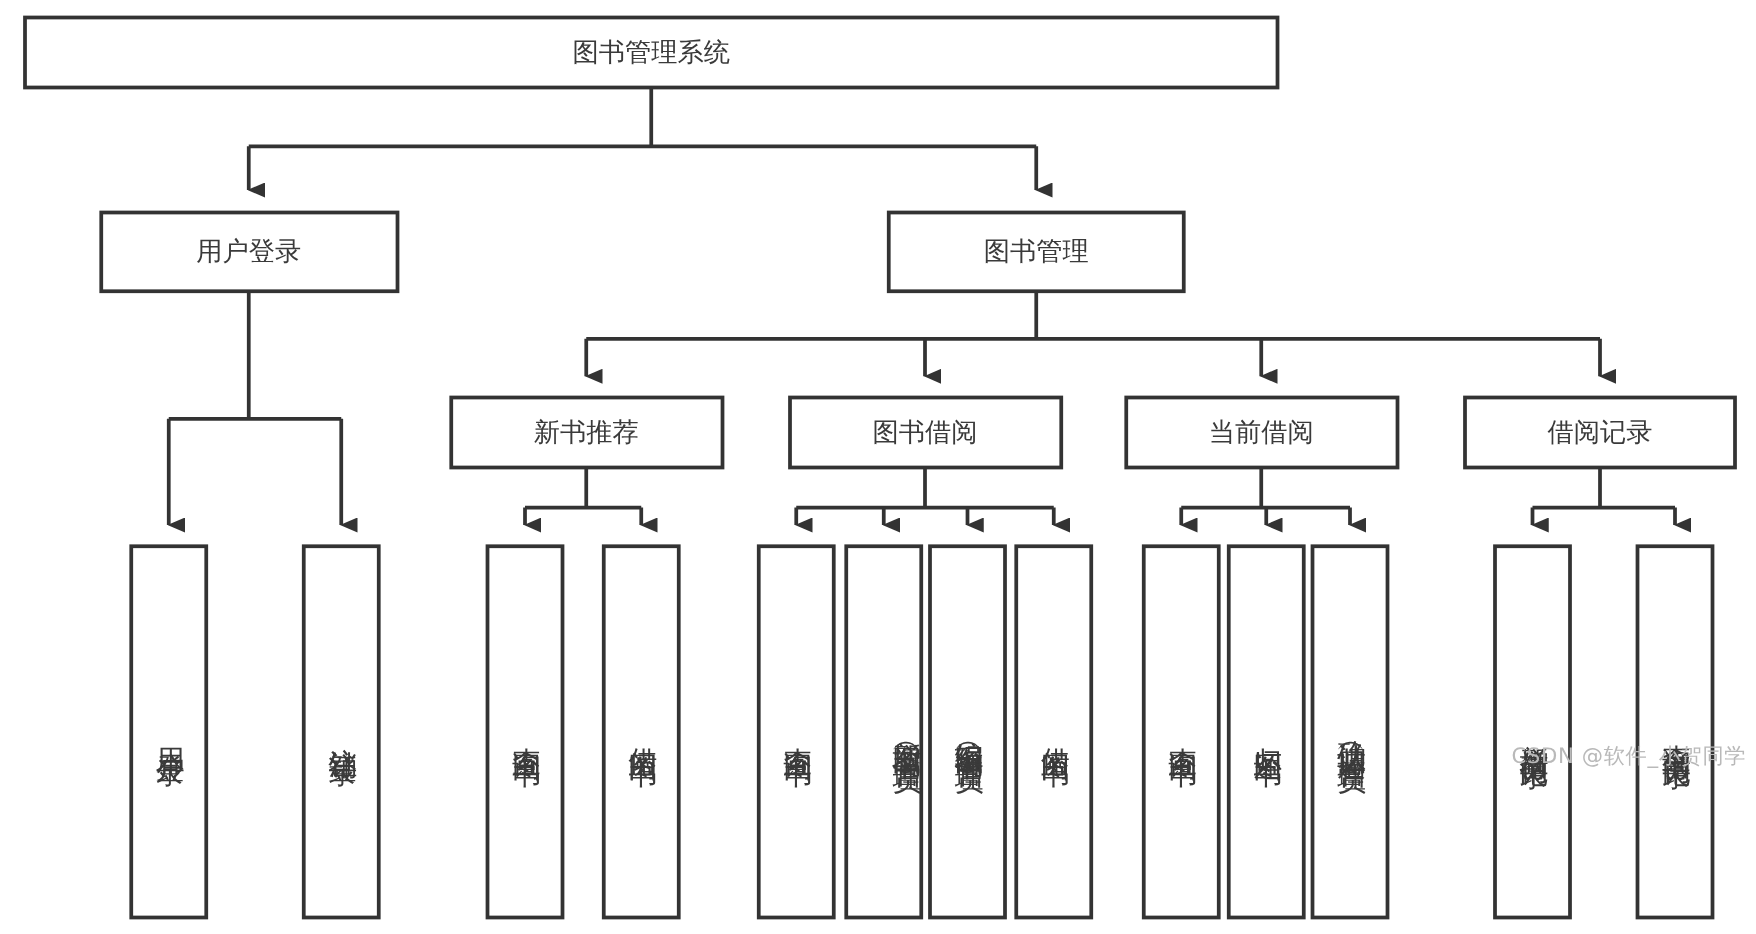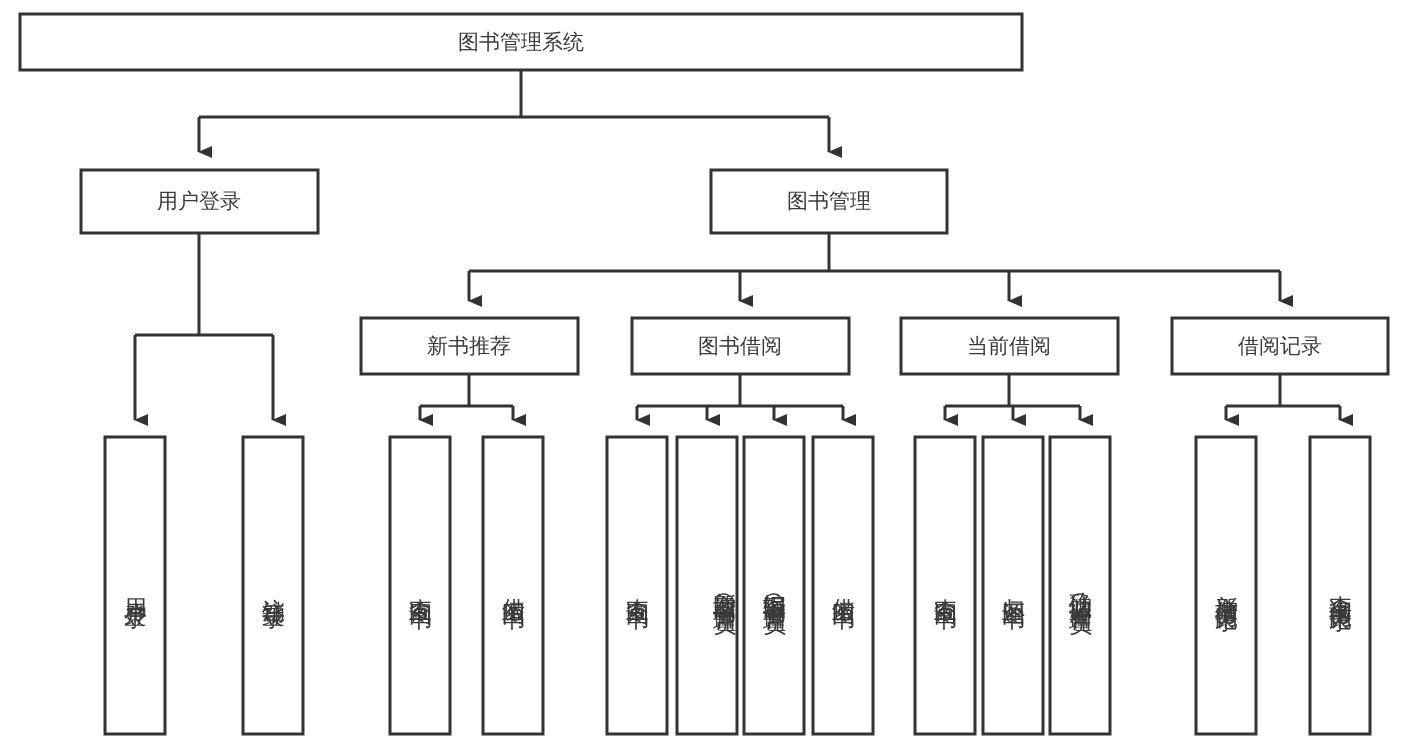--- a/index.html
+++ b/index.html
@@ -187,13 +187,14 @@
   <div class="leaf-label" style="left: 607px; top: 437px; width: 60px; height: 297px; display: flex; align-items: center; justify-content: center;">查询图书</div>
   <div class="leaf-label" style="left: 677px; top: 441px; width: 60px; height: 293px; align-items: flex-start; display: flex; justify-content: center;">新增图书（管理员）</div>
   <div class="leaf-label" style="left: 744px; top: 441px; width: 60px; height: 293px; display: flex; align-items: center; justify-content: center;">编辑图书（管理员）</div>
   <div class="leaf-label" style="left: 813px; top: 437px; width: 60px; height: 297px; display: flex; align-items: center; justify-content: center;">借阅图书</div>
   <div class="leaf-label" style="left: 915px; top: 437px; width: 60px; height: 297px; display: flex; align-items: center; justify-content: center;">查询图书</div>
   <div class="leaf-label" style="left: 983px; top: 437px; width: 60px; height: 297px; display: flex; align-items: center; justify-content: center;">归还图书</div>
   <div class="leaf-label" style="left: 1050px; top: 441px; width: 60px; height: 293px; display: flex; align-items: center; justify-content: center;">确认归还（管理员）</div>
   <div class="leaf-label" style="left: 1196px; top: 437px; width: 60px; height: 297px; display: flex; align-items: center; justify-content: center;">新增借阅记录</div>
   <div class="leaf-label" style="left: 1310px; top: 437px; width: 60px; height: 297px; display: flex; align-items: center; justify-content: center;">查询借阅记录</div>
 
+  <div id="watermark">CSDN @软件_小贺同学</div>
 </div>
 
 </body></html>

